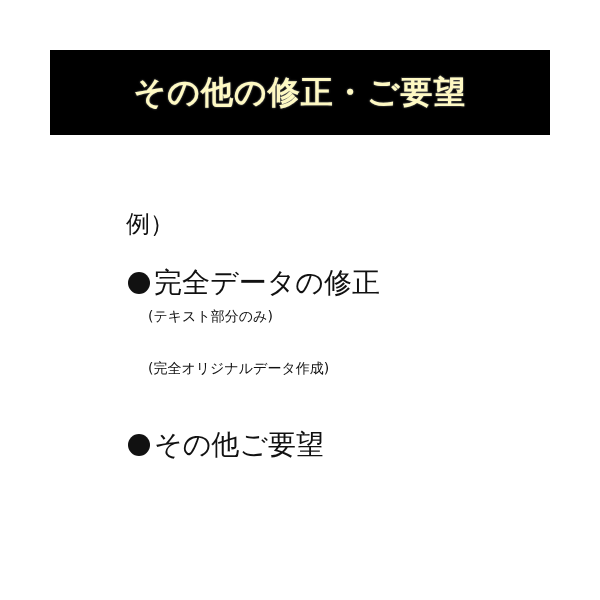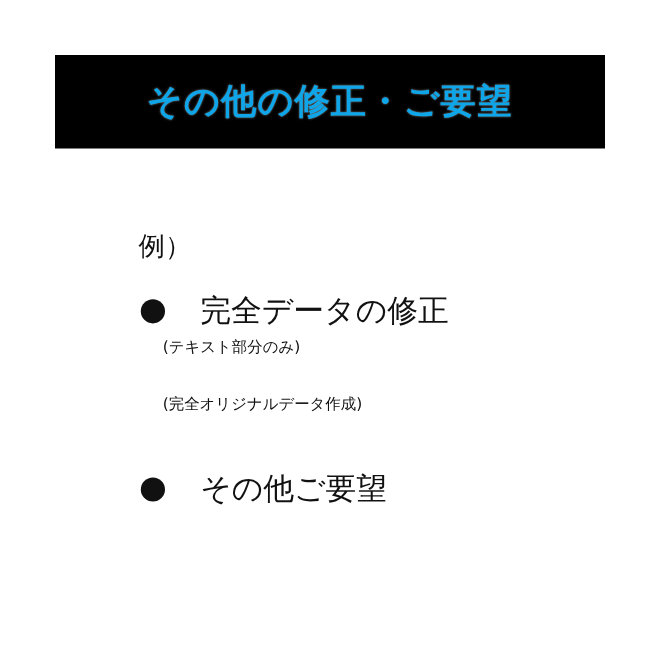--- a/index.html
+++ b/index.html
@@ -1,24 +1,24 @@
 <!DOCTYPE html>
 <html><head>
 <meta charset="utf-8">
 <style>
   html, body { margin:0; padding:0; }
   body { width:600px; height:600px; background:#ffffff; position:relative; overflow:hidden;
          font-family:"DejaVu Sans", sans-serif; color:#111; }
   .banner { position:absolute; left:50px; top:50px; width:500px; height:85px; background:#000;
             display:flex; align-items:center; justify-content:center; }
-  .banner-title { color:#0ea5e9; font-size:32px; font-weight:bold; letter-spacing:1px;
+  .banner-title { color:#fef9c3; font-size:32px; font-weight:bold; letter-spacing:1px;
                   text-shadow:0 0 2px #888; }
   .example-label { position:absolute; left:126px; top:208px; font-size:24px; }
   .item { position:absolute; left:128px; }
-  .item-main { font-size:28px; line-height:34px; white-space:nowrap; display:flex; align-items:center;gap:28px; }
+  .item-main { font-size:28px; line-height:34px; white-space:nowrap; display:flex; align-items:center; }
   .bullet { display:inline-block; width:22px; height:22px; border-radius:50%; background:#111; margin-right:4px; }
   .item-sub { font-size:14px; line-height:28px; padding-left:20px; white-space:nowrap; margin-top:2px; }
 </style>
 </head>
 <body>
 
 <div class="banner">
   <span class="banner-title">その他の修正・ご要望</span>
 </div>
 

